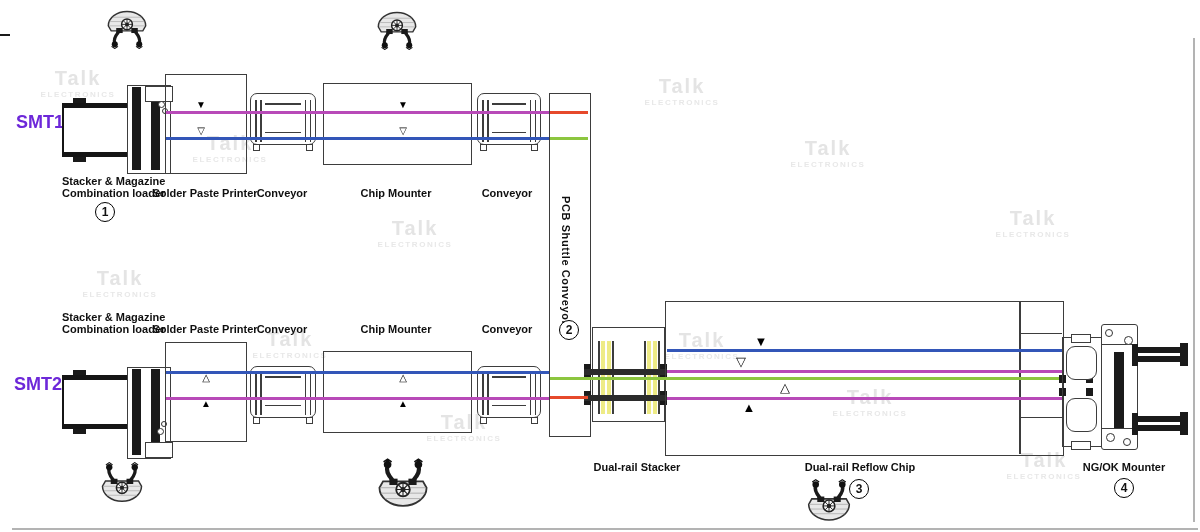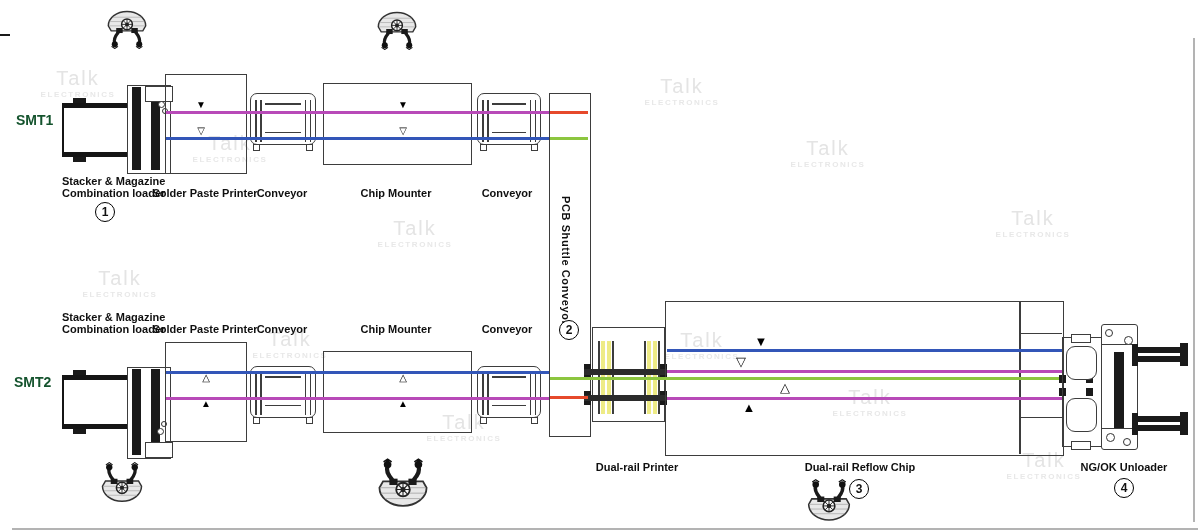--- a/index.html
+++ b/index.html
@@ -6,27 +6,27 @@
   .stage{position:relative;width:1200px;height:532px;background:#fff;overflow:hidden;
          font-family:"Liberation Sans",sans-serif;color:#111;}
   .abs{position:absolute;}
   .box{position:absolute;border:1.6px solid #3d3d3d;background:transparent;}
   .whitebox{position:absolute;border:1.6px solid #3d3d3d;background:#fff;}
   .rail{position:absolute;height:2.8px;}
   .ln{position:absolute;background:#3d3d3d;}
   .blk{position:absolute;background:#1a1a1a;}
   .lbl{position:absolute;font-size:11px;font-weight:700;white-space:nowrap;color:#0f0f0f;line-height:1.1;}
   .lblc{transform:translateX(-50%);}
-  .linename{position:absolute;font-size:14px;font-weight:700;color:#14532d;}
+  .linename{position:absolute;font-size:18px;font-weight:700;color:#6d28d9;}
   .num{position:absolute;width:18px;height:18px;border:1.8px solid #000;border-radius:50%;
        font-size:12px;font-weight:700;display:flex;align-items:center;justify-content:center;background:#fff;}
   .mk{position:absolute;font-size:10px;line-height:1;transform:translateX(-50%);color:#000;}
   .mkL{font-size:13px;}
   .wm{position:absolute;text-align:center;pointer-events:none;}
-  .wm .wm-b{font-size:20px;font-weight:400;color:#e4e4e4;letter-spacing:2px;line-height:1;}
+  .wm .wm-b{font-size:20px;font-weight:700;color:#e4e4e4;letter-spacing:2px;line-height:1;}
   .wm .wm-s{font-size:8px;font-weight:700;color:#e8e8e8;letter-spacing:1.6px;margin-top:2px;}
   .conv{position:absolute;height:50px;border:1.6px solid #3d3d3d;border-radius:7px;}
   .conv .cv{position:absolute;top:6px;bottom:2px;width:1.5px;background:#3d3d3d;}
   .conv .ch{position:absolute;left:14px;right:14px;height:1.5px;background:#3d3d3d;}
   .conv .cf{position:absolute;bottom:-7px;width:5px;height:5px;border:1.3px solid #3d3d3d;background:#fff;}
   .ldrbody{position:absolute;border-style:solid;border-color:#151515;border-width:5px 2px;background:#fff;}
   .circ{position:absolute;border:1.2px solid #333;border-radius:50%;background:#fff;}
   .vtext{position:absolute;writing-mode:vertical-rl;font-size:11px;font-weight:600;letter-spacing:.6px;color:#0f0f0f;white-space:nowrap;}
   .ybar{position:absolute;width:4px;}
   .mag{position:absolute;border:1.4px solid #3d3d3d;background:#fff;}
@@ -289,23 +289,23 @@
   <div class="lbl lblc" style="left:507px;top:187px">Conveyor</div>
   <div class="num" style="left:95px;top:202px">1</div>
 
   <div class="lbl" style="left:62px;top:311px">Stacker &amp; Magazine</div>
   <div class="lbl" style="left:62px;top:323px">Combination loader</div>
   <div class="lbl lblc" style="left:205px;top:323px">Solder Paste Printer</div>
   <div class="lbl lblc" style="left:282px;top:323px">Conveyor</div>
   <div class="lbl lblc" style="left:396px;top:323px">Chip Mounter</div>
   <div class="lbl lblc" style="left:507px;top:323px">Conveyor</div>
 
-  <div class="lbl lblc" style="left:637px;top:461px">Dual-rail Printer</div>
+  <div class="lbl lblc" style="left:637px;top:461px">Dual-rail Stacker</div>
   <div class="lbl lblc" style="left:860px;top:461px">Dual-rail Reflow Chip</div>
   <div class="num" style="left:849px;top:479px">3</div>
-  <div class="lbl lblc" style="left:1124px;top:461px">NG/OK Unloader</div>
+  <div class="lbl lblc" style="left:1124px;top:461px">NG/OK Mounter</div>
   <div class="num" style="left:1114px;top:478px">4</div>
 
   <div class="frame-line" style="left:1193px;top:38px;width:1.5px;height:484px"></div>
   <div class="frame-line" style="left:12px;top:528px;width:1186px;height:1.5px"></div>
   <div class="blk" style="left:0;top:34px;width:10px;height:2px"></div>
 
 </div>
 
 </body></html>

